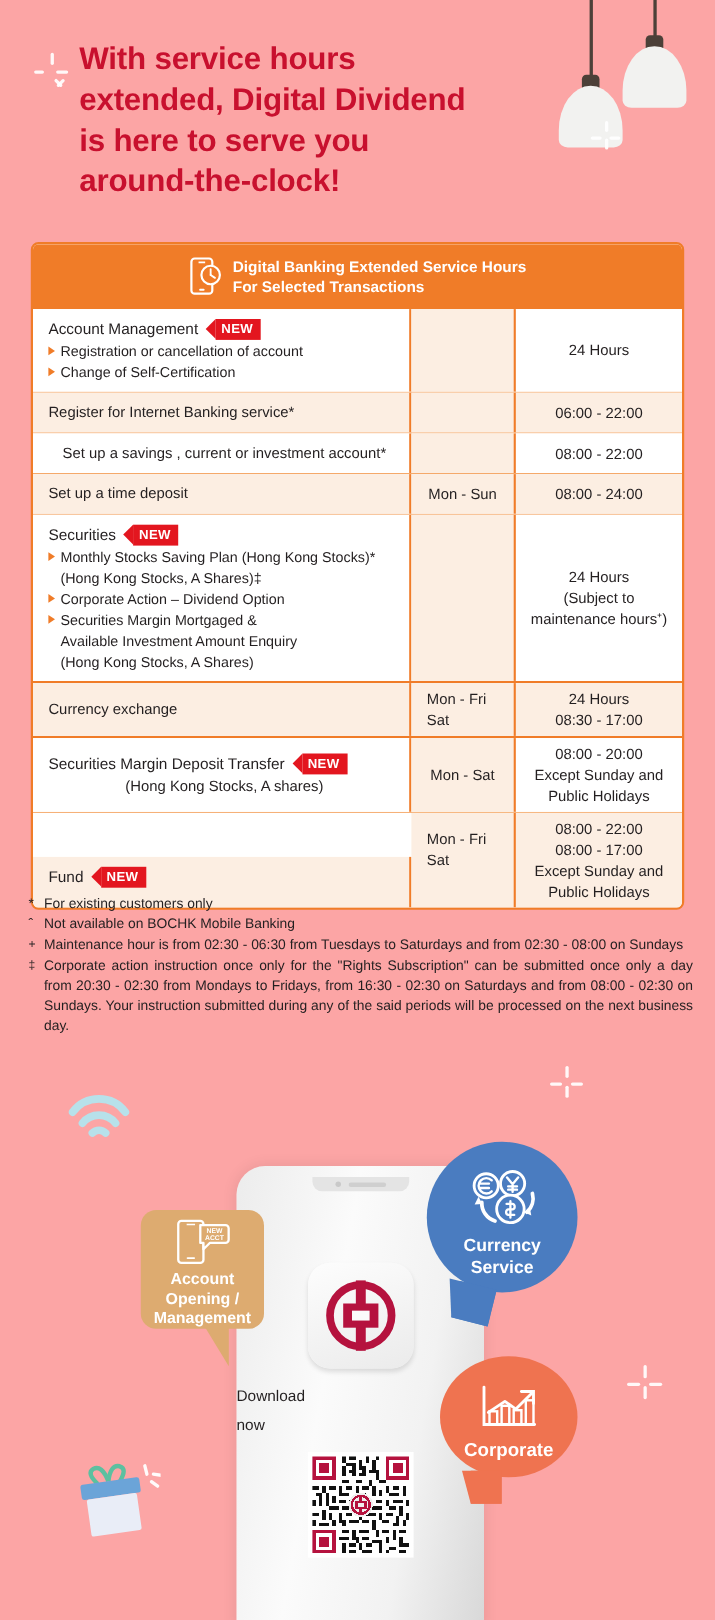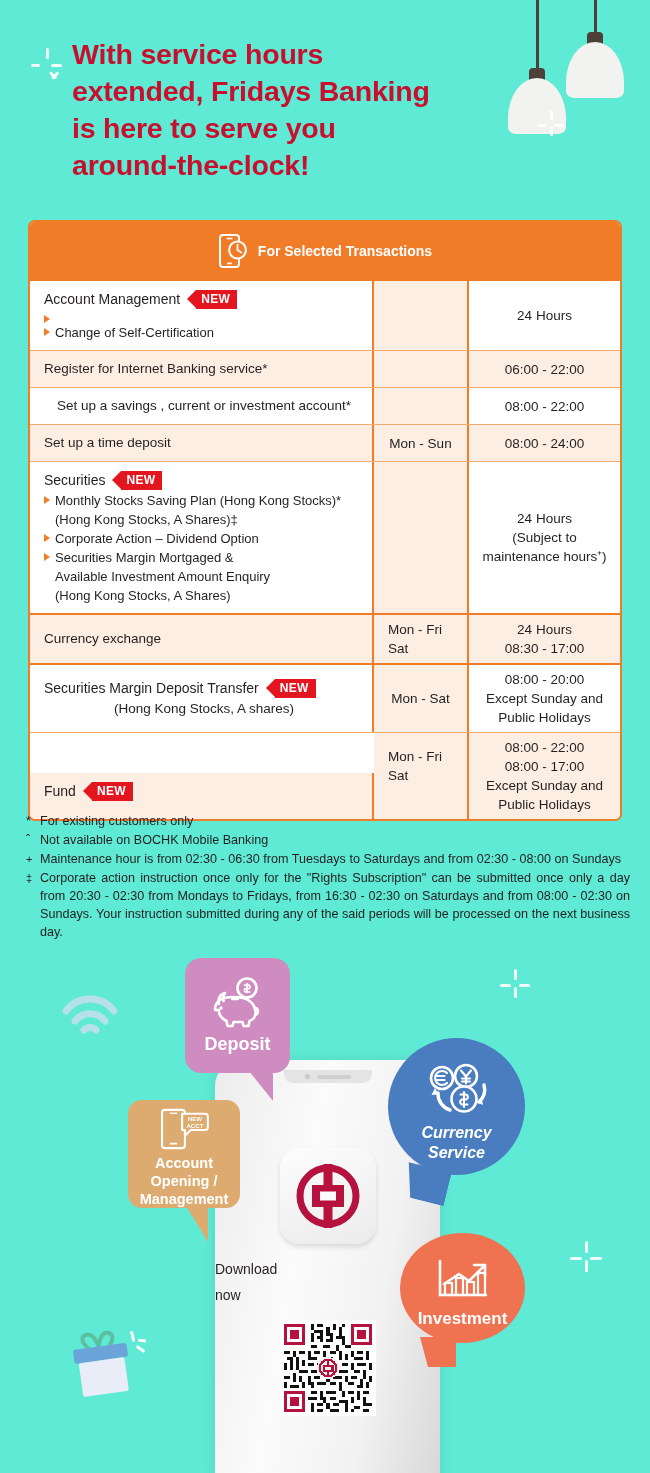--- a/index.html
+++ b/index.html
@@ -6,21 +6,21 @@
   html, body {
     width: 650px;
     height: 1473px;
     overflow: hidden;
     font-family: "Liberation Sans", sans-serif;
   }
   #page {
     position: relative;
     width: 650px;
     height: 1473px;
-    background: #5eead4;
+    background: #fca5a5;
     overflow: hidden;
   }
 
   
   .hero {
     position: absolute;
     left: 72px;
     top: 36px;
     width: 420px;
   }
@@ -260,21 +260,21 @@
   }
   .bub-acct .tail {
     position: absolute; left: 48px; bottom: -34px;
     width: 0; height: 0;
     border-left: 10px solid transparent;
     border-right: 22px solid #ddab70;
     border-bottom: 36px solid transparent;
   }
   .bub-cur {
     left: 388px; top: 98px; width: 137px; height: 137px;
-    background: #4a7cc0; border-radius: 50%; font-style: italic;
+    background: #4a7cc0; border-radius: 50%;
   }
   .bub-cur .tail {
     position: absolute; left: 16px; bottom: -26px;
     width: 0; height: 0;
     border-left: 10px solid transparent;
     border-right: 34px solid #4a7cc0;
     border-top: 34px solid #4a7cc0;
     border-bottom: 0;
     transform: rotate(14deg);
   }
@@ -325,49 +325,51 @@
   </div>
   <div class="burst" style="left:534px; top:108px; width:34px; height:34px;">
     <i style="width:2.5px;height:10px;margin:-15px -1px;"></i>
     <i style="width:10px;height:2.5px;margin:-1px 3px;"></i>
     <i style="width:10px;height:2.5px;margin:-1px -14px;"></i>
     <i style="width:2.5px;height:10px;margin:1px -1px;"></i>
   </div>
 
   <div class="hero">
     <div class="hero-line">With service hours</div>
-    <div class="hero-line">extended, Fridays Banking</div>
+    <div class="hero-line">extended, Digital Dividend</div>
     <div class="hero-line">is here to serve you</div>
     <div class="hero-line">around-the-clock!</div>
   </div>
 
   <div class="table-wrap">
 
     <div class="tbl-header">
       <svg class="phone-clock-icon" viewBox="0 0 30 36">
         <rect x="2" y="2" width="19" height="32" rx="3" fill="none" stroke="#fff" stroke-width="2"></rect>
         <line x1="8.5" y1="5.5" x2="14.5" y2="5.5" stroke="#fff" stroke-width="1.6"></line>
         <rect x="9" y="29.5" width="5" height="1.8" rx="0.9" fill="#fff"></rect>
         <circle cx="19.5" cy="17" r="8.4" fill="#f07c28" stroke="#fff" stroke-width="2"></circle>
         <line x1="19.5" y1="17" x2="19.5" y2="11.6" stroke="#fff" stroke-width="1.7" stroke-linecap="round"></line>
         <line x1="19.5" y1="17" x2="23.4" y2="19.6" stroke="#fff" stroke-width="1.7" stroke-linecap="round"></line>
       </svg>
       <div class="htxt">
+        <div>Digital Banking Extended Service Hours</div>
         <div>For Selected Transactions</div>
       </div>
     </div>
 
     <div class="trow first">
       <div class="c1 white">
         <div class="cell-title">
           <span>Account Management</span>
           <span class="new-badge">NEW</span>
         </div>
         <div class="sub">
           <span class="tri"></span>
+          <span>Registration or cancellation of account</span>
         </div>
         <div class="sub">
           <span class="tri"></span>
           <span>Change of Self-Certification</span>
         </div>
       </div>
       <div class="c2"></div>
       <div class="c3 white">
         <div>24 Hours</div>
       </div>
@@ -683,35 +685,20 @@
           <g>
             <circle cx="14.5" cy="14.5" r="2.7" fill="none" stroke="#b5123e" stroke-width="0.75"></circle>
             <rect x="14.1" y="11.6" width="0.85" height="5.8" fill="#b5123e"></rect>
             <rect x="12.7" y="13.4" width="3.7" height="2.3" fill="#b5123e"></rect>
             <rect x="13.65" y="14.05" width="1.8" height="1" fill="#efefef"></rect>
           </g>
         </svg>
       </div>
     </div>
 
-    <div class="bub bub-deposit">
-      <div class="tail"></div>
-      <div class="bub-inner">
-        <svg width="62" height="54" viewBox="0 0 62 54">
-          <circle cx="40" cy="11" r="9.5" fill="none" stroke="#fff" stroke-width="2.6"></circle>
-          <path d="M40 6.5 v9 M37.6 8.2 h4.4 a1.9 1.9 0 0 1 0 3.4 h-3.6 a1.9 1.9 0 0 0 0 3.4 h4.4" fill="none" stroke="#fff" stroke-width="1.7" stroke-linecap="round"></path>
-          <path d="M12 28 q-2 -10 6 -12 q-3 5 -1 9" fill="none" stroke="#fff" stroke-width="2.6" stroke-linejoin="round"></path>
-          <path d="M8 33 q0 -13 18 -13 q19 0 22 12 q1.5 4 -0.5 8 q-1.5 3 -5 4 l-1 5 h-5 l-1 -4 h-9 l-1 4 h-5 l-1 -5 q-4 -2 -6 -5 q-2 -3 -1.5 -6 z" fill="none" stroke="#fff" stroke-width="2.6" stroke-linejoin="round"></path>
-          <circle cx="14" cy="31" r="1.7" fill="#fff"></circle>
-          <path d="M46 31 q5 -1 5 3 q0 4 -4 4" fill="none" stroke="#fff" stroke-width="2.4"></path>
-          <rect x="24" y="21" width="8" height="2.2" rx="1" fill="#fff"></rect>
-        </svg>
-        <div class="lbl" style="font-size:18px;margin-top:4px;">Deposit</div>
-      </div>
-    </div>
 
     <div class="bub bub-acct">
       <div class="tail"></div>
       <div class="bub-inner" style="justify-content:flex-start;padding-top:8px;">
         <svg width="54" height="44" viewBox="0 0 54 44">
           <rect x="4" y="2" width="24" height="40" rx="3" fill="none" stroke="#fff" stroke-width="2.2"></rect>
           <line x1="12" y1="5.5" x2="20" y2="5.5" stroke="#fff" stroke-width="1.4"></line>
           <rect x="12" y="36.5" width="8" height="1.8" rx="0.9" fill="#fff"></rect>
           <path d="M25 6 h24 a3 3 0 0 1 3 3 v11 a3 3 0 0 1 -3 3 h-15 l-6 6 v-6 h-3 z" fill="#ddab70" stroke="#fff" stroke-width="2.2" stroke-linejoin="round"></path>
           <text x="38.5" y="13.5" fill="#fff" font-size="6.5" font-family="Liberation Sans, sans-serif" text-anchor="middle" font-weight="bold">NEW</text>
@@ -752,18 +739,18 @@
       <div class="bub-inner" style="padding-top:10px;">
         <svg width="56" height="46" viewBox="0 0 56 46">
           <path d="M5 2 v34 h46" fill="none" stroke="#fff" stroke-width="2.6" stroke-linecap="round"></path>
           <rect x="10" y="24" width="7" height="12" fill="none" stroke="#fff" stroke-width="2.2"></rect>
           <rect x="21" y="19" width="7" height="17" fill="none" stroke="#fff" stroke-width="2.2"></rect>
           <rect x="32" y="23" width="7" height="13" fill="none" stroke="#fff" stroke-width="2.2"></rect>
           <rect x="43" y="14" width="7" height="22" fill="none" stroke="#fff" stroke-width="2.2"></rect>
           <path d="M9 25 l15 -10 l10 7 l14 -14" fill="none" stroke="#fff" stroke-width="2.6" stroke-linejoin="round" stroke-linecap="round"></path>
           <path d="M39 6 h11 v11" fill="none" stroke="#fff" stroke-width="2.6" stroke-linecap="round"></path>
         </svg>
-        <div class="lbl" style="font-size:17px;margin-top:4px;">Investment</div>
+        <div class="lbl" style="font-size:17px;margin-top:4px;">Corporate</div>
       </div>
     </div>
 
   </div>
 </div>
 
 </body></html>

